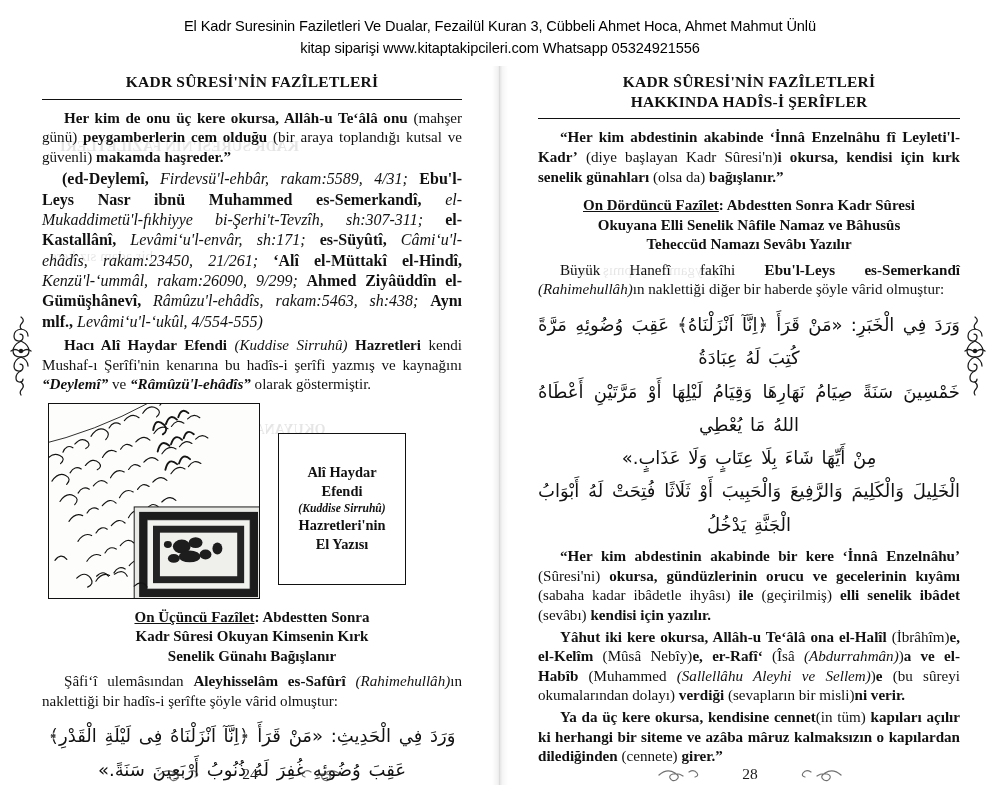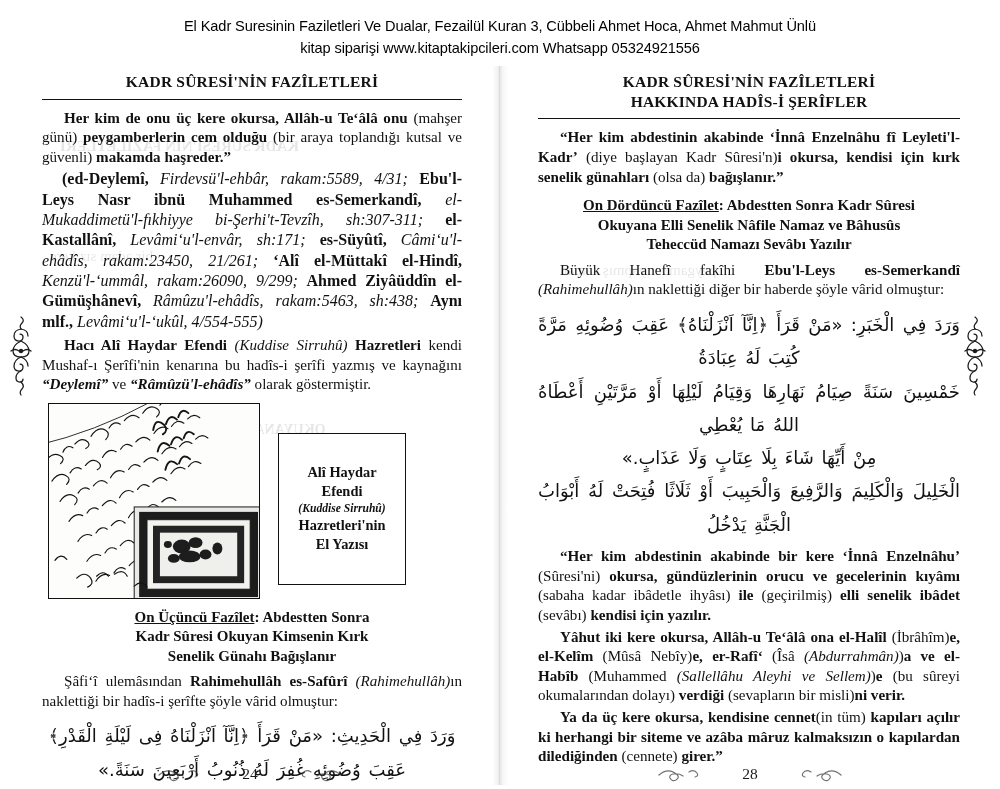--- a/index.html
+++ b/index.html
@@ -319,21 +319,21 @@
           <div class="ul">El Yazısı</div>
         </div>
       </div>
 
       <div class="sub-head">
         <span class="u">On Üçüncü Fazîlet</span><span>: Abdestten Sonra</span><br>
         <span>Kadr Sûresi Okuyan Kimsenin Kırk</span><br>
         <span>Senelik Günahı Bağışlanır</span>
       </div>
 
-      <p class="para">Şâfi‘î ulemâsından <b>Rahimehullâh es-Safûrî</b> <i>(Rahimehullâh)</i>ın naklettiği bir hadîs-i şerîfte şöyle vârid olmuştur:</p>
+      <p class="para">Şâfi‘î ulemâsından <b>Aleyhisselâm es-Safûrî</b> <i>(Rahimehullâh)</i>ın naklettiği bir hadîs-i şerîfte şöyle vârid olmuştur:</p>
 
       <div class="arabic">
         <div>وَرَدَ فِي الْحَدِيثِ: «مَنْ قَرَأَ ﴿اِنَّآ اَنْزَلْنَاهُ فِى لَيْلَةِ الْقَدْرِ﴾</div>
         <div>عَقِبَ وُضُوئِهِ غُفِرَ لَهُ ذُنُوبُ أَرْبَعِينَ سَنَةً.»</div>
       </div>
     </div>
 
     <div class="footer">
       <span class="fl">
         <svg viewBox="0 0 46 16" fill="none" stroke="#3a3a3a" stroke-width="1.2" stroke-linecap="round">

